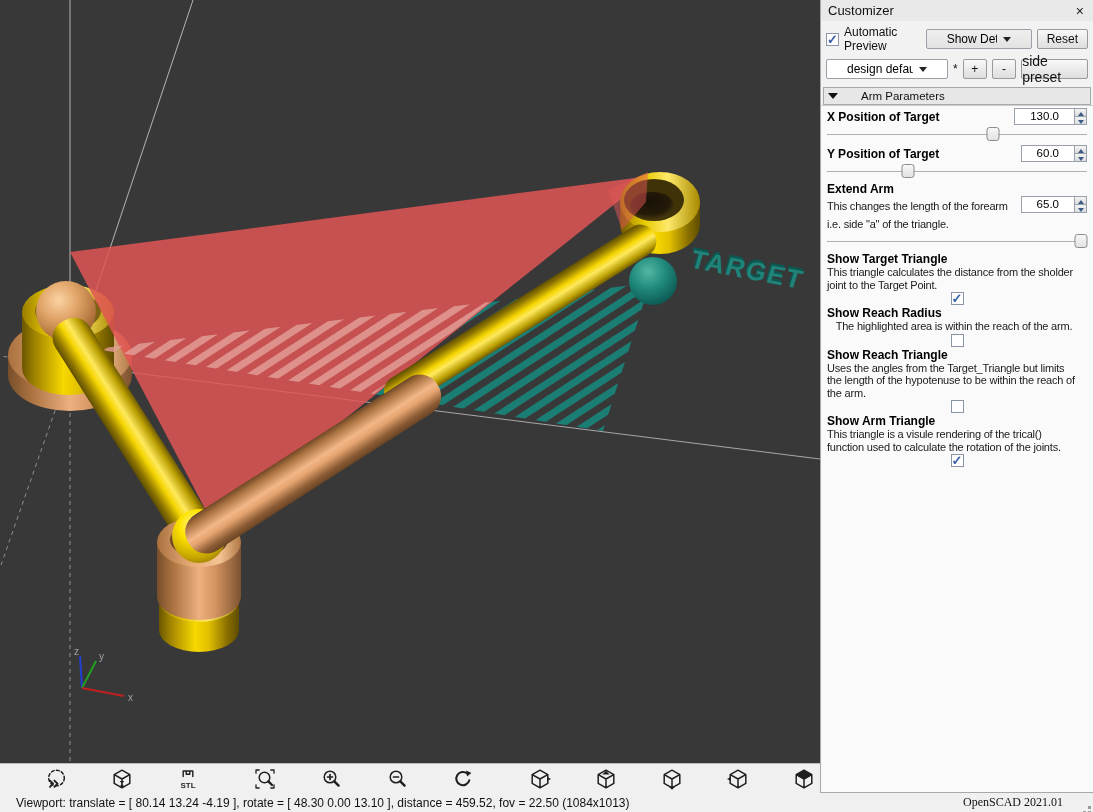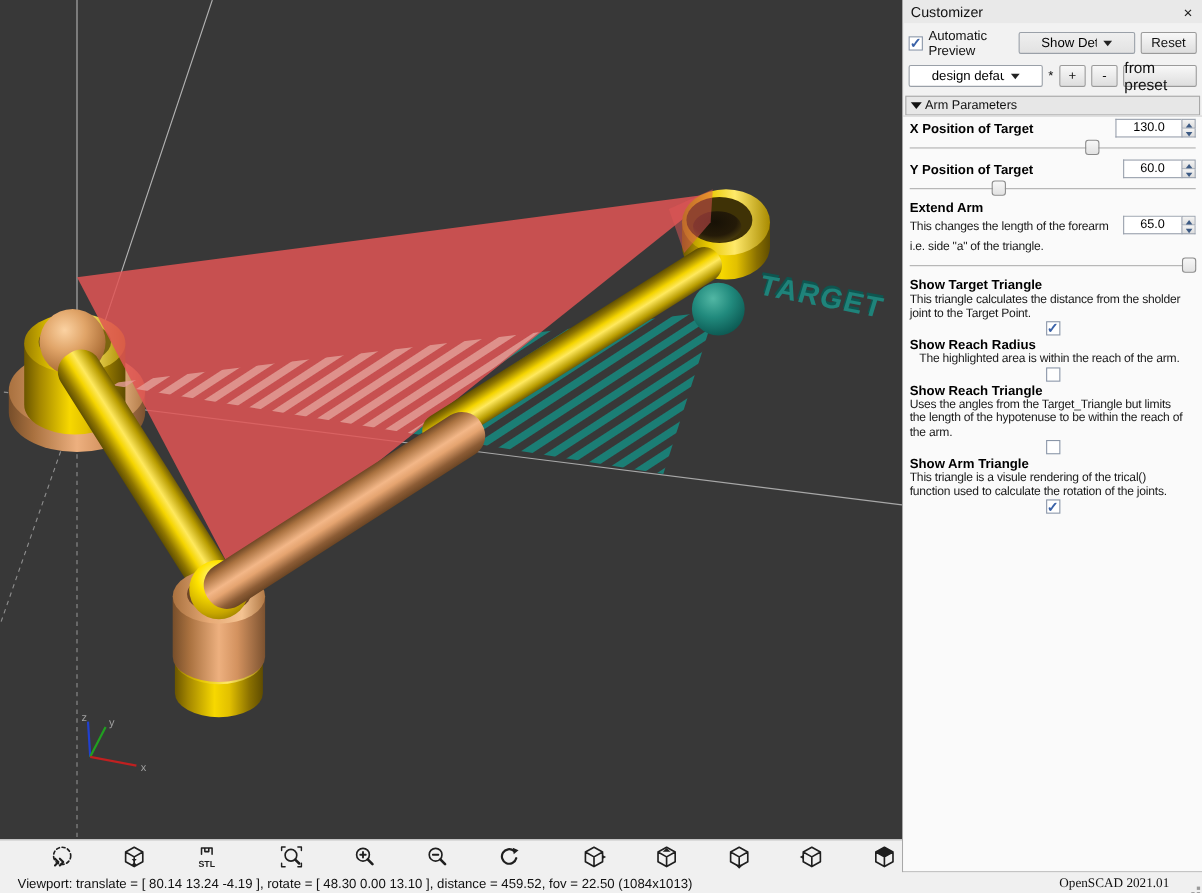--- a/index.html
+++ b/index.html
@@ -55,21 +55,21 @@
     background:linear-gradient(#f8f8f8,#dedede); display:flex; align-items:center; justify-content:center;
     color:#111; }
   #cz-reset { width:66px; margin-left:auto; }
   #cz-details { width:106px; }
   #cz-preset { width:122px; }
   #cz-plus, #cz-minus { width:26px; }
   #cz-save { width:72px; font-size:14px; }
   .star { font-size:12px; color:#111; }
 
   #cz-section { margin:6px 2px 0; height:18px; background:#e7e7e7; border:1px solid #a8a8a8;
-    display:flex; align-items:center; font-size:11.5px; color:#111; padding:2px 4px; gap:3px; }
+    display:flex; align-items:center; font-size:11.5px; color:#111; padding:2px 4px; gap:23px; }
   #cz-section .tri { width:0; height:0; border-left:5px solid transparent;
     border-right:5px solid transparent; border-top:6px solid #111; }
 
   #cz-params { flex:1; background:#fafafa; border-top:1px solid #cfcfcf; padding:2px 0 0;
     overflow:hidden; }
   .param { margin:0 6px; position:relative; }
   .param .line { display:flex; align-items:center; }
   .plabel { font-size:12px; font-weight:bold; color:#000; flex:1; }
   .spin { display:flex; align-items:stretch; height:17px; }
   .spin .v { background:#fff; border:1px solid #98a0ac; border-right:none; font-size:11.5px;
@@ -389,21 +389,21 @@
     </div>
 
     <div class="cz-row">
       <span class="combo white" id="cz-preset">
         <span class="val">design default values</span>
         <span class="arr"></span>
       </span>
       <span class="star">*</span>
       <span class="btn" id="cz-plus">+</span>
       <span class="btn" id="cz-minus">-</span>
-      <span class="btn" id="cz-save">from preset</span>
+      <span class="btn" id="cz-save">side preset</span>
     </div>
 
     <div id="cz-section">
       <span class="tri"></span>
       <span>Arm Parameters</span>
     </div>
 
     <div id="cz-params">
 
       <div class="param">

